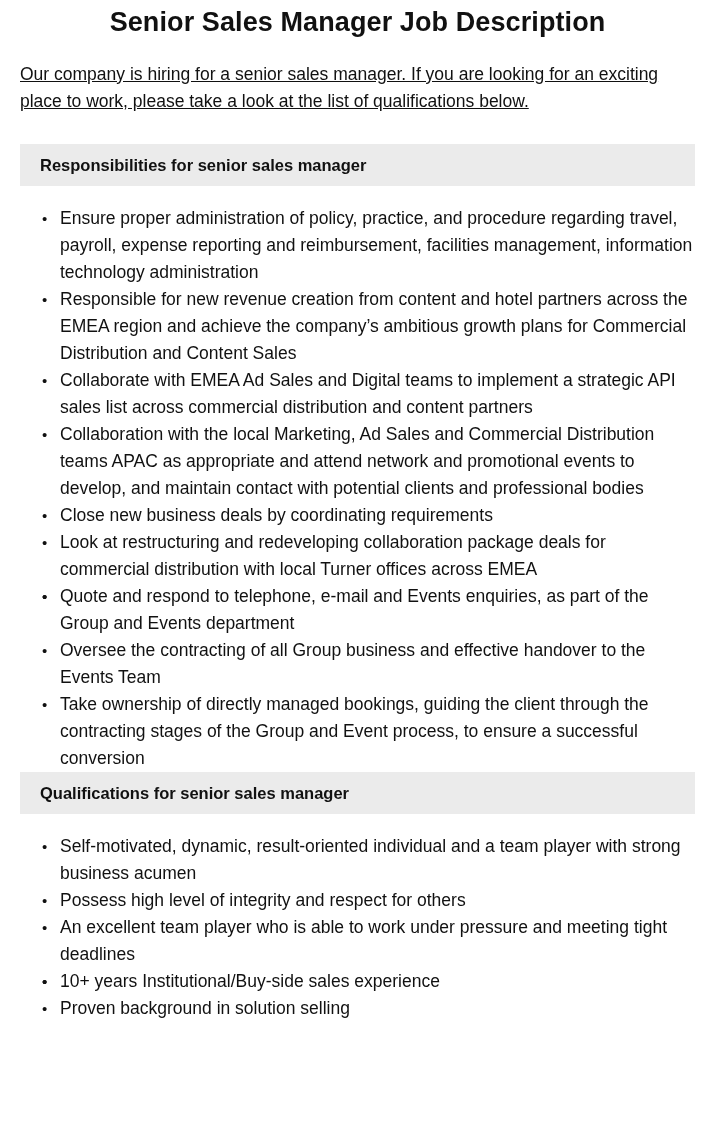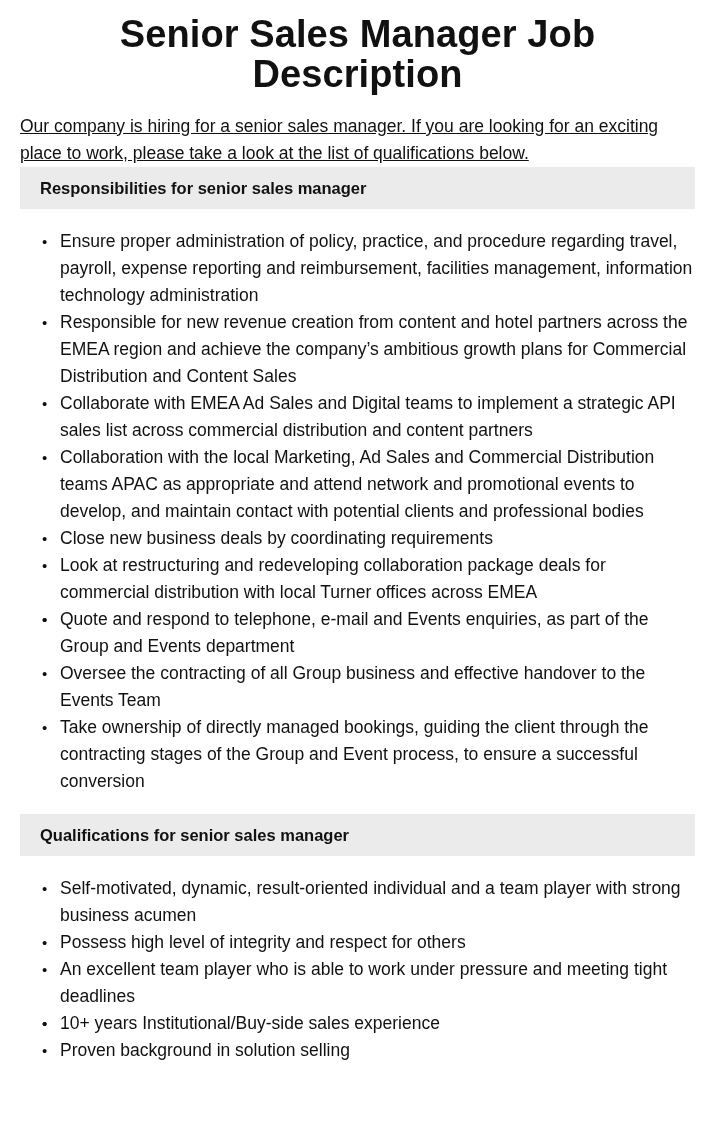--- a/index.html
+++ b/index.html
@@ -3,36 +3,36 @@
 <meta charset="utf-8">
 <style>
   html, body { margin: 0; padding: 0; background: #ffffff; }
   body {
     width: 720px; height: 1137px; overflow: hidden;
     font-family: "Liberation Sans", "DejaVu Sans", sans-serif;
     color: #111111;
   }
   .page { padding: 0 25px 0 20px; }
   h1 {
-    margin: 0; padding-top: 14px;
-    font-size: 38px; font-weight: bold; text-align: center;
+    margin: 0; padding-top: 2px;
+    font-size: 27px; font-weight: bold; text-align: center;
     line-height: 40px; letter-spacing: 0.1px;
   }
   .intro {
     margin: 19px 0 0 0;
     font-size: 17.5px; line-height: 27px; text-decoration: underline;
   }
   .section-header {
     background: #ebebeb;
     height: 42px; line-height: 42px;
     padding-left: 20px;
     font-size: 16.5px; font-weight: bold;
   }
-  .sec1 { margin-top: 0; }
-  .sec2 { margin-top: 19px; }
+  .sec1 { margin-top: 29px; }
+  .sec2 { }
   ul {
     margin: 0; padding-left: 40px;
     font-size: 17.5px; line-height: 27px;
     list-style: none;
   }
   ul.resp { margin-top: 19px; }
   ul.qual { margin-top: 19px; }
   li { position: relative; }
   li .bullet {
     position: absolute; left: -18px; top: 0;

